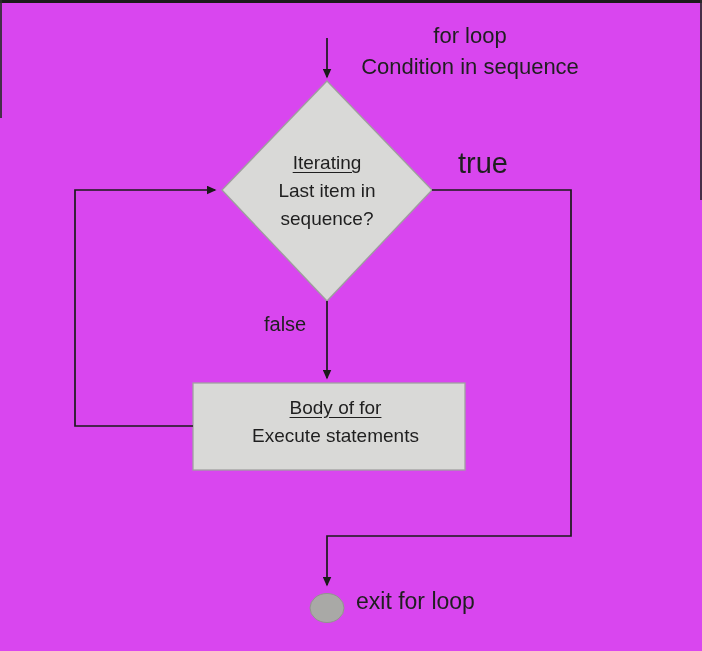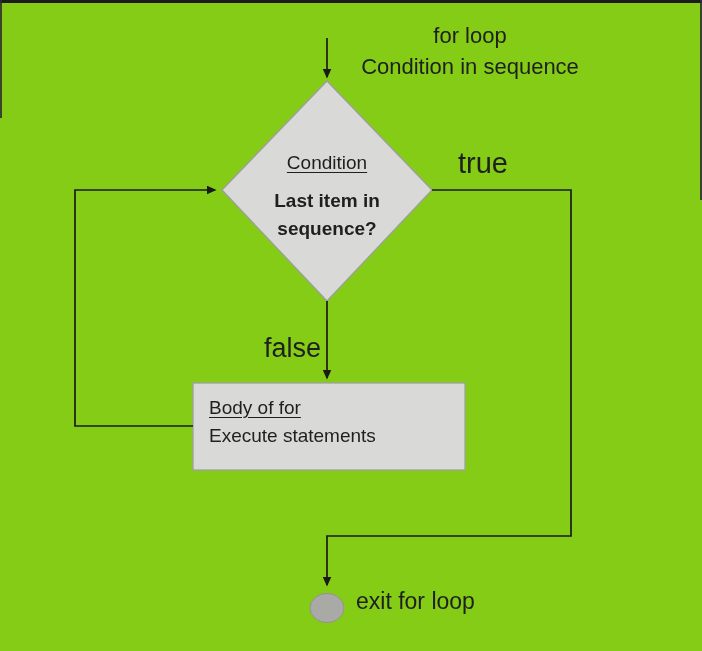--- a/index.html
+++ b/index.html
@@ -5,21 +5,21 @@
   html, body {
     margin: 0;
     padding: 0;
     background: #ffffff;
     font-family: "Liberation Sans", "DejaVu Sans", sans-serif;
   }
   #canvas {
     position: relative;
     width: 702px;
     height: 651px;
-    background: #84cc16;
+    background: #d946ef;
     overflow: hidden;
   }
   
   .top-bar {
     position: absolute; left: 0; top: 0;
     width: 702px; height: 3px;
     background: #1b1b1b;
   }
   .edge-left {
     position: absolute; left: 0; top: 0;
@@ -53,34 +53,33 @@
     color: #1f1f1f;
     font-size: 19px; line-height: 28px;
   }
   .diamond-text .heading,
   .rect-text .heading {
     text-decoration: underline;
     text-underline-offset: 3px;
   }
   .diamond-text .question {
     max-width: 152px;
-    margin: 10px auto;
+    margin: 0 auto;
     white-space: normal;
-    font-weight: bold;
   }
   .rect-text {
     position: absolute;
     left: 193px; top: 394px; width: 285px;
-    text-align: left;
+    text-align: center;
     color: #1f1f1f;
-    font-size: 19px; line-height: 28px; padding-left: 16px;
+    font-size: 19px; line-height: 28px;
   }
   .rect-text span { display: block; }
   .true-lbl  { left: 458px; top: 147px; font-size: 29px; }
-  .false-lbl { left: 264px; top: 333px; font-size: 27px; }
+  .false-lbl { left: 264px; top: 313px; font-size: 20px; }
   .exit-lbl  { left: 356px; top: 588px; font-size: 23px; }
 </style>
 </head>
 <body>
 
 <div id="canvas">
 
   <div class="top-bar"></div>
   <div class="edge-left"></div>
   <div class="edge-right"></div>
@@ -106,21 +105,21 @@
 
     <ellipse cx="327" cy="608" rx="17" ry="14.5" fill="#a9a9a6" stroke="#93938f" stroke-width="1"></ellipse>
   </svg>
 
   <div class="lbl title">
     <span>for loop</span>
     <span>Condition in sequence</span>
   </div>
 
   <div class="diamond-text">
-    <div class="heading">Condition</div>
+    <div class="heading">Iterating</div>
     <div class="question">Last item in sequence?</div>
   </div>
 
   <div class="lbl true-lbl">true</div>
   <div class="lbl false-lbl">false</div>
 
   <div class="rect-text">
     <span class="heading">Body of for</span>
     <span>Execute statements</span>
   </div>

